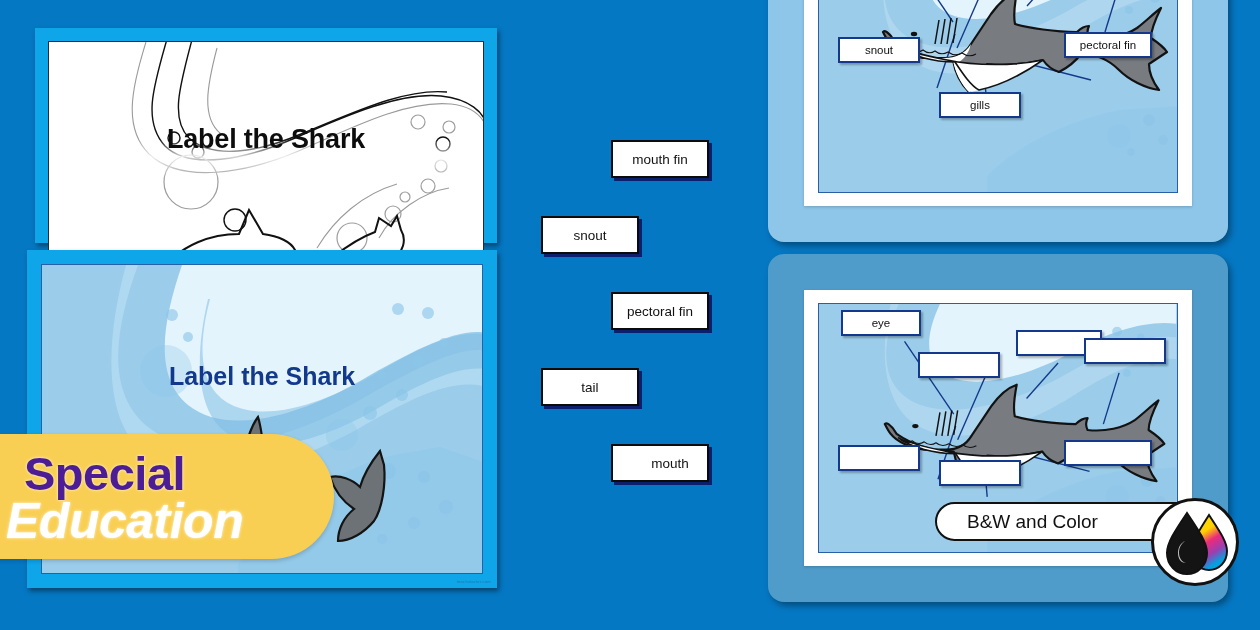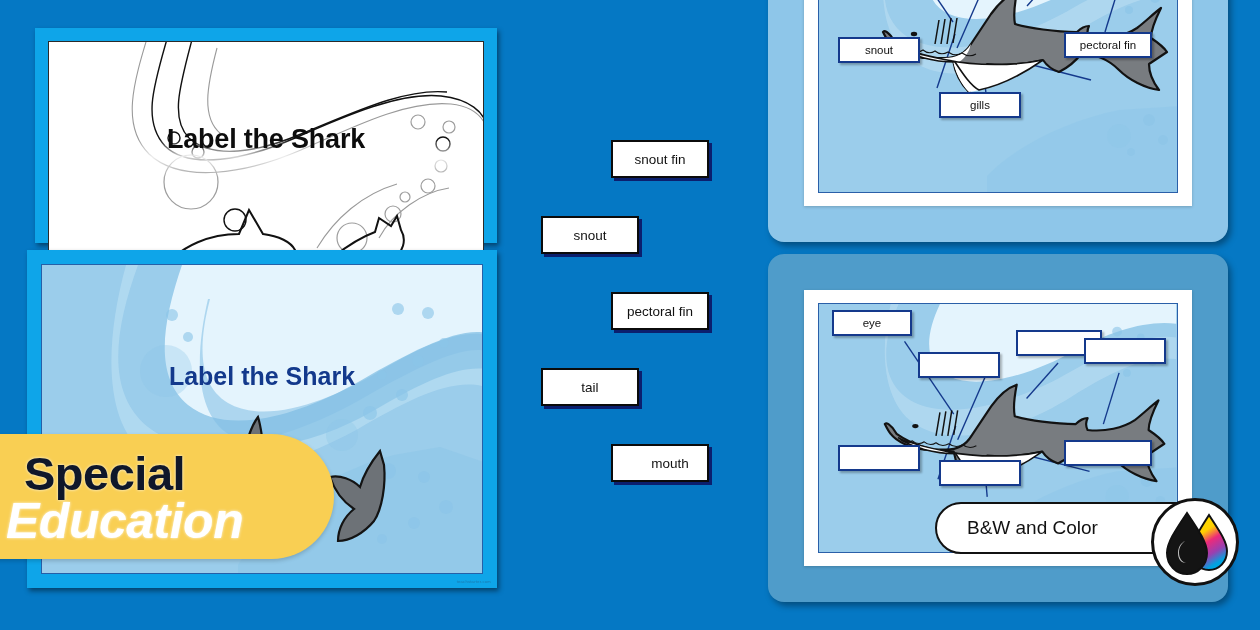--- a/index.html
+++ b/index.html
@@ -87,34 +87,34 @@
   }
 
   
   #se-badge {
     position: absolute; left: -30px; top: 434px; width: 364px; height: 125px;
     background: #f9cf53; border-radius: 0 68px 68px 0;
     box-shadow: 0 2px 4px rgba(0,0,0,0.18);
     z-index: 40;
   }
   #se-badge .l1 {
-    position: absolute; left: 54px; top: 12px; font-size: 47px; color: #0f172a;
+    position: absolute; left: 54px; top: 12px; font-size: 47px; color: #4c1d95;
     font-weight: bold; letter-spacing: -0.5px;
     text-shadow: 0 0 3px rgba(255,255,255,0.9);
   }
   #se-badge .l2 {
     position: absolute; left: 36px; top: 58px; font-size: 50px; color: #fff;
     font-style: italic; font-weight: bold; letter-spacing: -0.5px;
     text-shadow: 0 0 3px rgba(255,255,255,0.9);
   }
 
   
   #bw-badge { position: absolute; left: 935px; top: 502px; height: 52px; z-index: 45; }
   #bw-badge .pill {
-    position: absolute; left: 0; top: 0; height: 52px; width: 266px;
+    position: absolute; left: 0; top: 0; height: 39px; width: 266px;
     background: #fff; border: 2.5px solid #111; border-radius: 26px;
     display: flex; align-items: center; padding-left: 30px;
     font-size: 19px; color: #111;
   }
   #bw-badge .circle {
     position: absolute; left: 216px; top: -4px; width: 88px; height: 88px;
     background: #fff; border: 3px solid #111; border-radius: 50%;
     overflow: hidden;
   }
 </style>
@@ -196,21 +196,21 @@
                  C302 252 296 264 296 276 C308 276 322 268 332 256 C340 244 344 220 342 200 Z" fill="#6d7277" stroke="#141414" stroke-width="2.2"></path>
       </svg>
     </div>
     <div class="title">Label the Shark</div>
     <div class="wmk">teachstarter.com</div>
   </div>
 </div>
 
 <div id="word-cards">
   <div class="wcard right" style="top:0px;">
-      <span>snout fin</span>
+      <span>mouth fin</span>
     </div>
   <div class="wcard left" style="top:76px;">
       <span>snout</span>
     </div>
   <div class="wcard right" style="top:152px;">
       <span>pectoral fin</span>
     </div>
   <div class="wcard left" style="top:228px;">
       <span>tail</span>
     </div>
@@ -347,21 +347,21 @@
             <path d="M120 80 L116 104"></path>
               <path d="M126 79 L122 104"></path>
             <path d="M132 78 L128 104"></path>
               <path d="M138 78 L134 103"></path>
           </g>
           <ellipse cx="95" cy="94" rx="3.2" ry="2.2" fill="#121212" stroke="none"></ellipse>
         </g>
       </svg>
     </div>
 
-    <div class="lbox" style="left:28px;  top:20px;  width:80px;  height:26px;">
+    <div class="lbox" style="left:37px;  top:20px;  width:80px;  height:26px;">
         <span>eye</span>
       </div>
     <div class="lbox" style="left:212px; top:40px;  width:86px;  height:26px;">
         <span></span>
       </div>
     <div class="lbox" style="left:114px; top:62px;  width:82px;  height:26px;">
         <span></span>
       </div>
     <div class="lbox" style="left:280px; top:48px;  width:82px;  height:26px;">
         <span></span>

